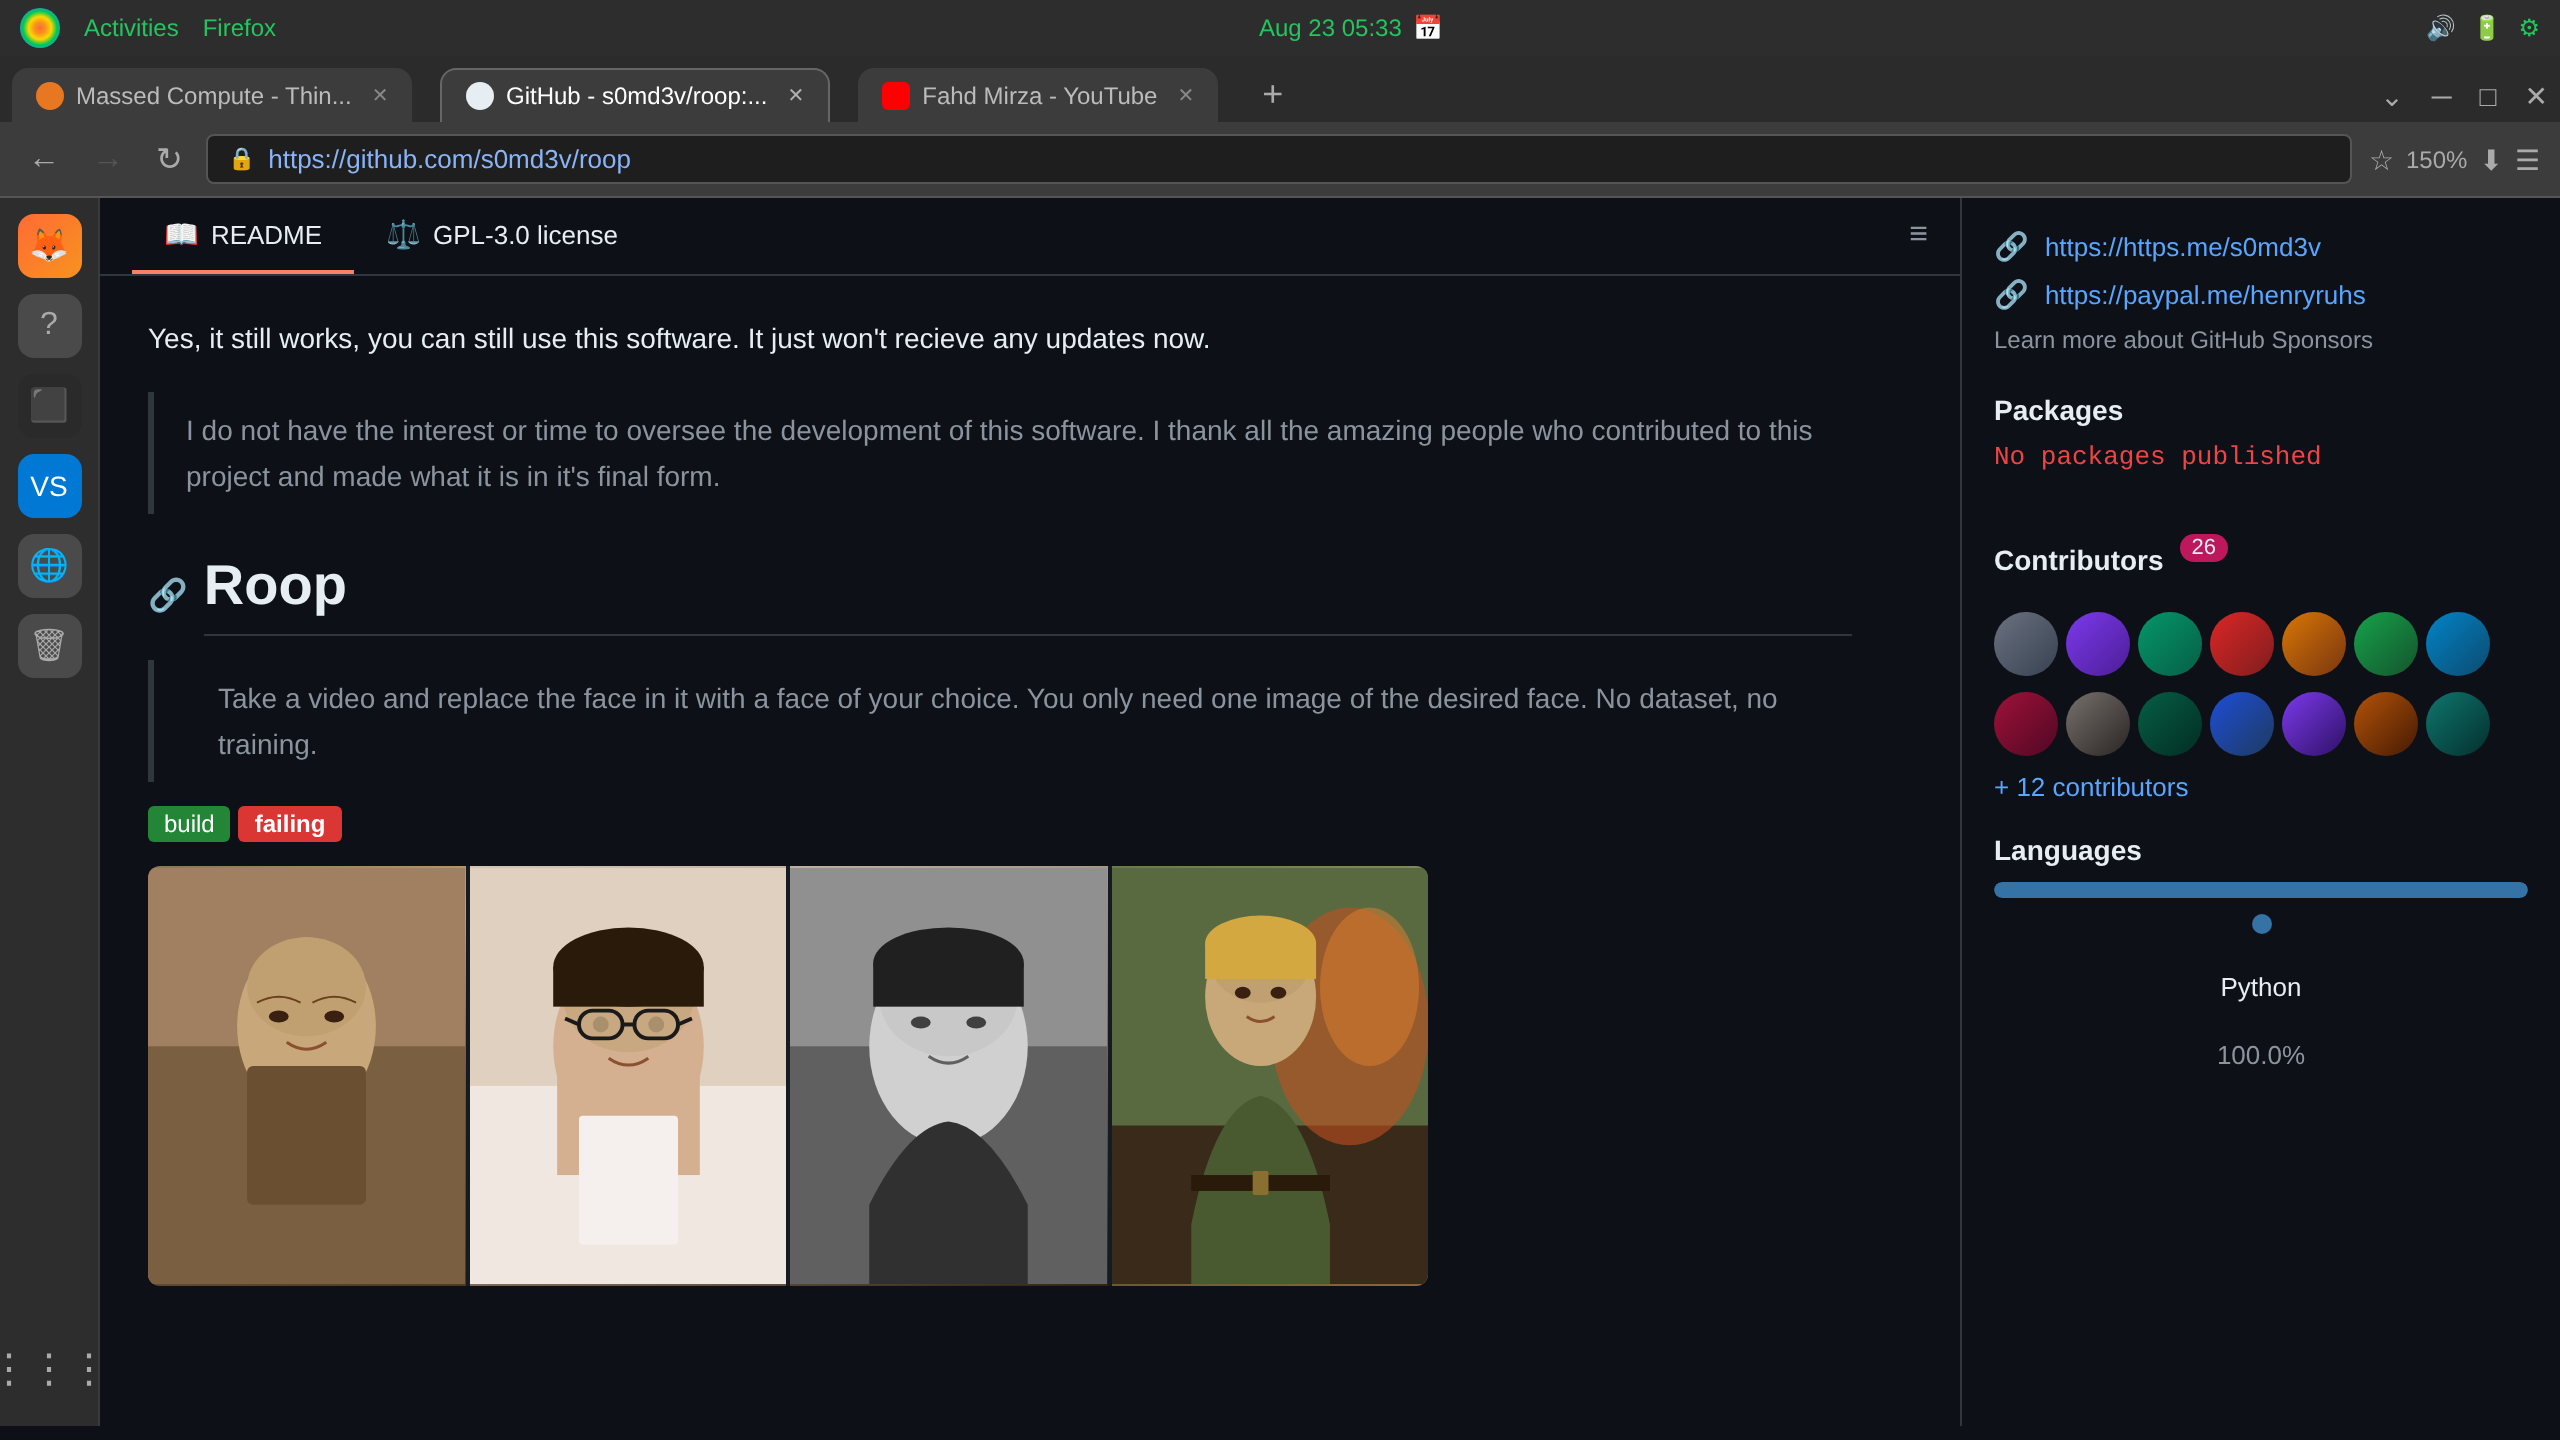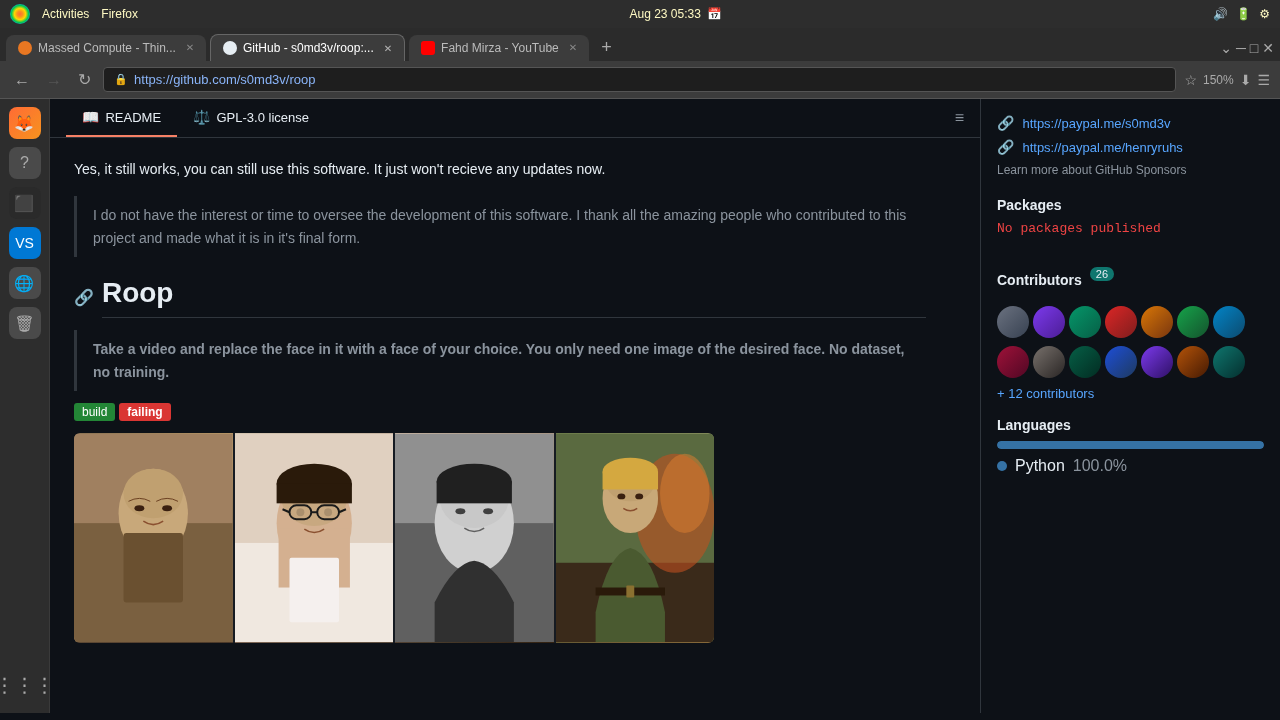--- a/index.html
+++ b/index.html
@@ -7,37 +7,36 @@
 
     
     .os-bar {
       background: #2d2d2d;
       height: 28px;
       display: flex;
       align-items: center;
       justify-content: space-between;
       padding: 0 10px;
       font-size: 12px;
-      color: #fef9c3;
+      color: #22c55e;
     }
     .os-bar-left { display: flex; align-items: center; gap: 12px; }
     .os-bar-center { display: flex; align-items: flex-start; gap: 6px; }
     .os-bar-right { display: flex; align-items: center; gap: 8px; }
     .os-logo { width: 20px; height: 20px; background: radial-gradient(circle at 50% 50%, #ff6b35, #f7931e, #ffd700, #00c853, #2196f3, #9c27b0); border-radius: 50%; }
 
     
     .browser-chrome {
       background: #3c3c3c;
       border-bottom: 1px solid #555;
     }
     .tab-bar {
       display: flex;
-      align-items: center;
       padding: 6px 6px 0;
-      gap: 4px;
+      gap: 14px;
       background: #2b2b2b;
     }
     .tab {
       display: flex;
       align-items: center;
       gap: 6px;
       padding: 6px 12px;
       border-radius: 8px 8px 0 0;
       font-size: 12px;
       max-width: 200px;
@@ -195,26 +194,25 @@
       font-size: 28px;
       font-weight: 700;
       color: #e6edf3;
       border-bottom: 1px solid #30363d;
       padding-bottom: 8px;
       flex: 1;
     }
 
     .description-quote {
       border-left: 3px solid #30363d;
-      padding: 8px 16px;
+      padding: 8px 32px;
       margin: 12px 0;
       color: #8b949e;
       font-size: 14px;
       line-height: 1.6;
-      font-weight: bold;
     }
 
     .badges {
       display: flex;
       gap: 4px;
       margin: 12px 0;
     }
     .badge-build {
       background: #238636;
       color: #fff;
@@ -295,21 +293,21 @@
       font-family: Liberation Mono, monospace;
     }
 
     .contributors-header {
       display: flex;
       align-items: center;
       gap: 8px;
       margin-bottom: 10px;
     }
     .contributors-count {
-      background: #0f766e;
+      background: #be185d;
       color: #e6edf3;
       font-size: 11px;
       padding: 1px 6px;
       border-radius: 10px;
     }
     .avatar-grid {
       display: flex;
       flex-wrap: wrap;
       gap: 4px;
       margin-bottom: 8px;
@@ -357,22 +355,23 @@
       margin-bottom: 8px;
     }
     .lang-bar-python {
       height: 100%;
       background: #3572A5;
       border-radius: 4px;
     }
     .lang-item {
       display: flex;
       align-items: center;
-      gap: 8px;
-      font-size: 16px;
+      gap: 19px;
+      font-size: 13px;
+      flex-direction: column;
     }
     .lang-dot {
       width: 10px;
       height: 10px;
       border-radius: 50%;
       background: #3572A5;
     }
     .lang-name { color: #e6edf3; }
     .lang-pct { color: #8b949e; }
 
@@ -577,21 +576,21 @@
             </svg>
           </div>
         </div>
       </div>
     </div>
 
     <div class="right-sidebar">
 
       <div class="sidebar-link">
         <span class="link-icon">🔗</span>
-        <span>https://paypal.me/s0md3v</span>
+        <span>https://https.me/s0md3v</span>
       </div>
       <div class="sidebar-link">
         <span class="link-icon">🔗</span>
         <span>https://paypal.me/henryruhs</span>
       </div>
       <a class="sponsors-learn">Learn more about GitHub Sponsors</a>
 
       <div class="sidebar-section-title">Packages</div>
       <div class="no-packages">No packages published</div>
 

